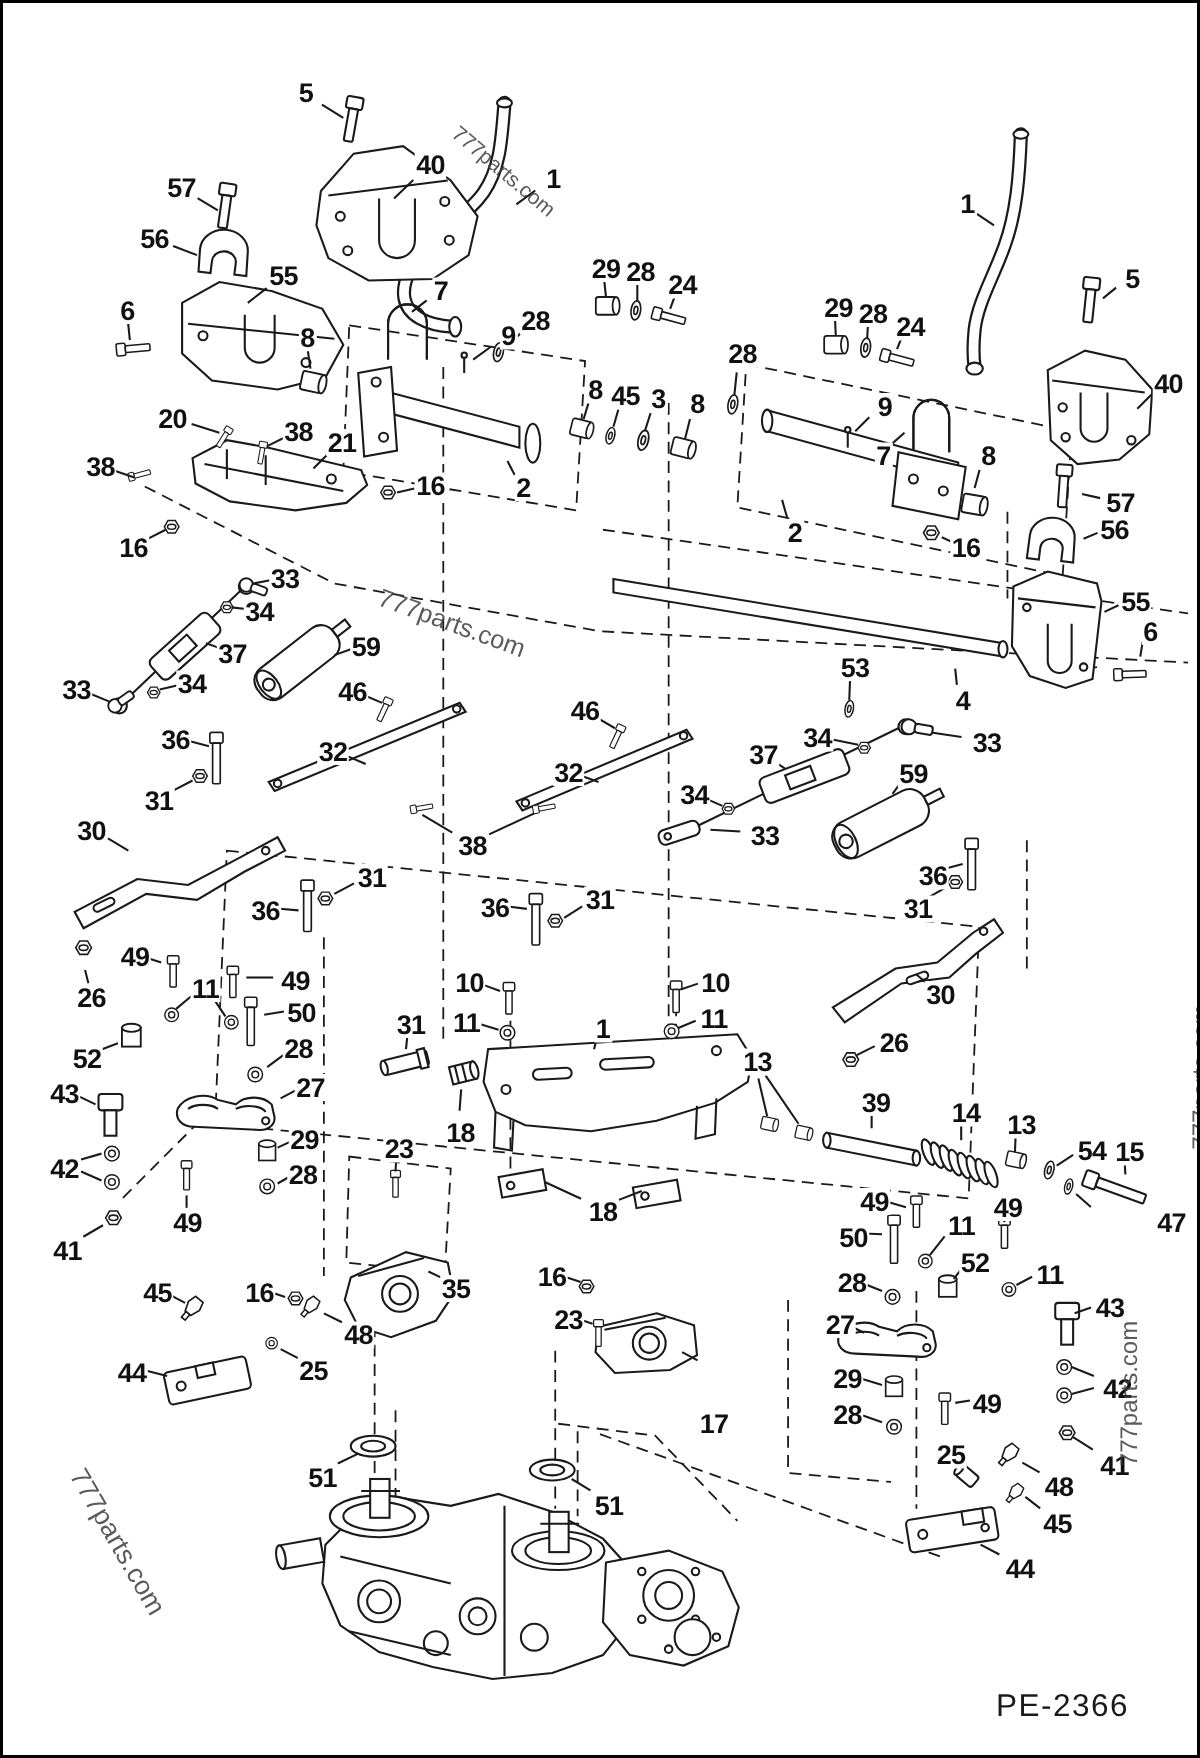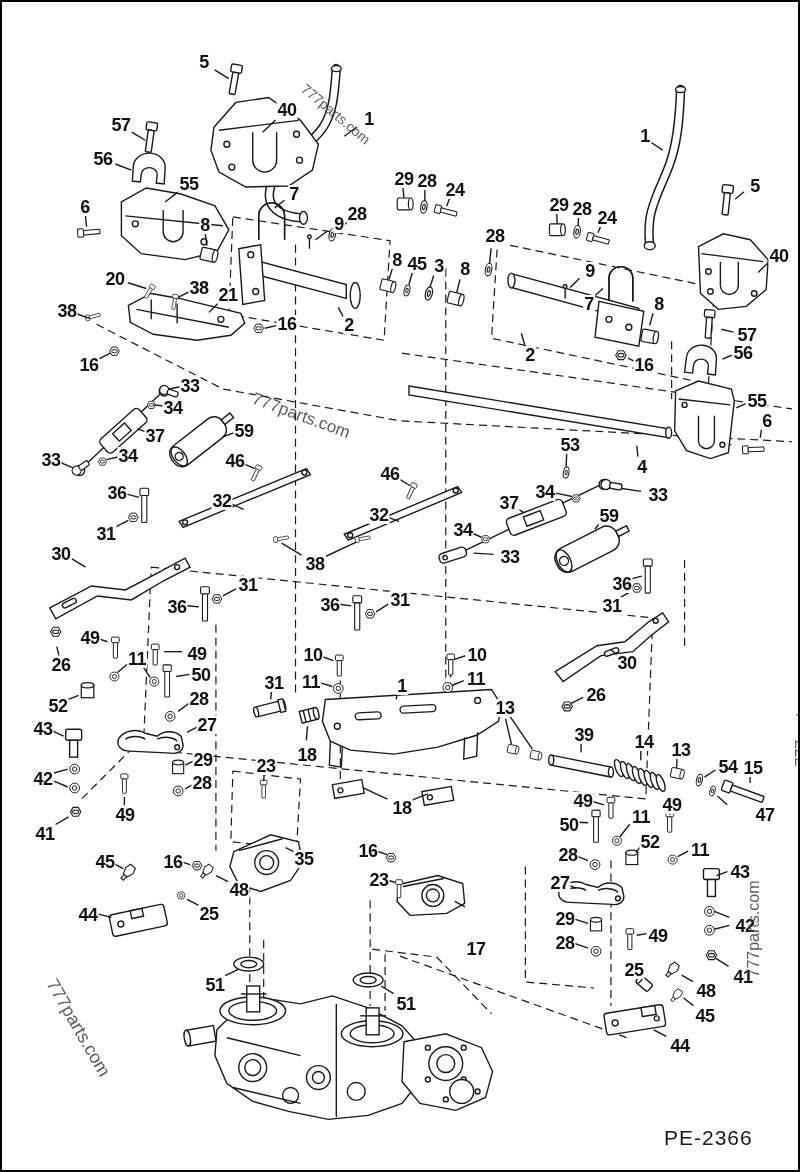--- a/index.html
+++ b/index.html
@@ -722,21 +722,21 @@
       <div class="callout" style="left: 400px; top: 684px;">1</div>
       <div class="callout" style="left: 475px; top: 653px;">10</div>
       <div class="callout" style="left: 474px; top: 677px;">11</div>
       <div class="callout" style="left: 503px; top: 706px;">13</div>
       <div class="callout" style="left: 400px; top: 806px;">18</div>
       <div class="callout" style="left: 582px; top: 733px;">39</div>
       <div class="callout" style="left: 642px; top: 740px; text-align: right;">14</div>
       <div class="callout" style="left: 679px; top: 748px;">13</div>
       <div class="callout" style="left: 726px; top: 765px;">54</div>
       <div class="callout" style="left: 751px; top: 766px;">15</div>
-      <div class="callout" style="left: 763px; top: 813px;">47</div>
+      <div class="callout" style="left: 779px; top: 813px;">47</div>
       <div class="callout" style="left: 620px; top: 582px;">36</div>
       <div class="callout" style="left: 610px; top: 604px;">31</div>
       <div class="callout" style="left: 625px; top: 661px;">30</div>
       <div class="callout" style="left: 594px; top: 693px;">26</div>
       <div class="callout" style="left: 581px; top: 799px;">49</div>
       <div class="callout" style="left: 670px; top: 803px;">49</div>
       <div class="callout" style="left: 567px; top: 823px;">50</div>
       <div class="callout" style="left: 639px; top: 815px;">11</div>
       <div class="callout" style="left: 648px; top: 840px;">52</div>
       <div class="callout" style="left: 566px; top: 853px;">28</div>

